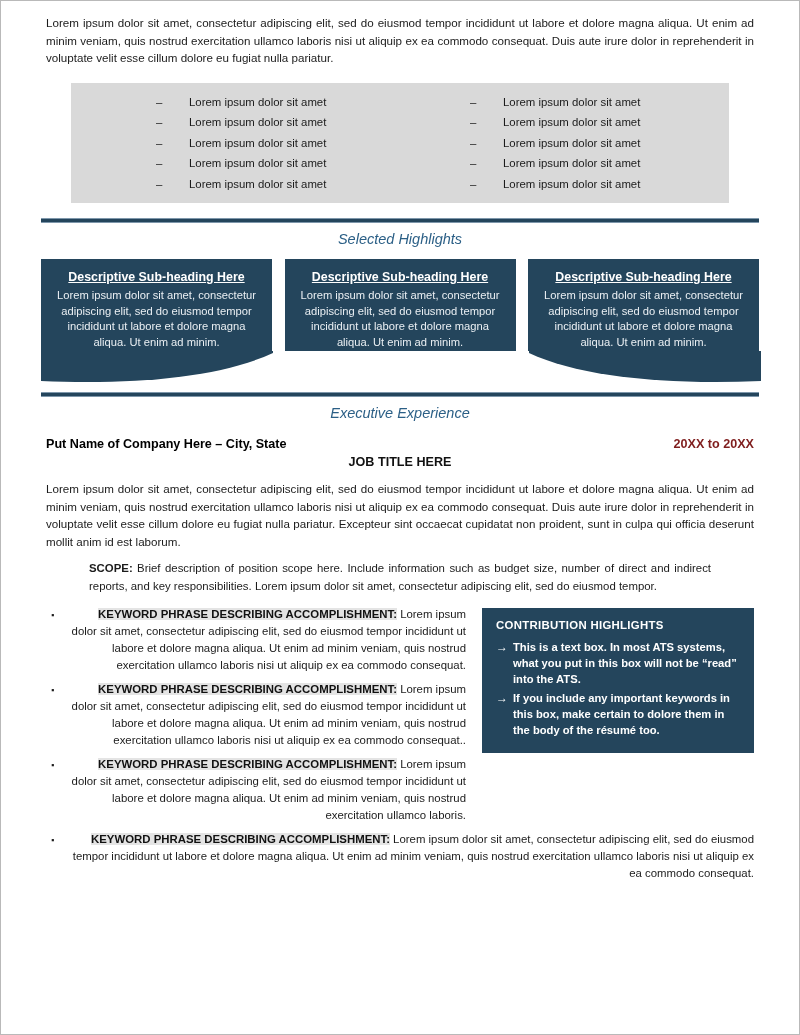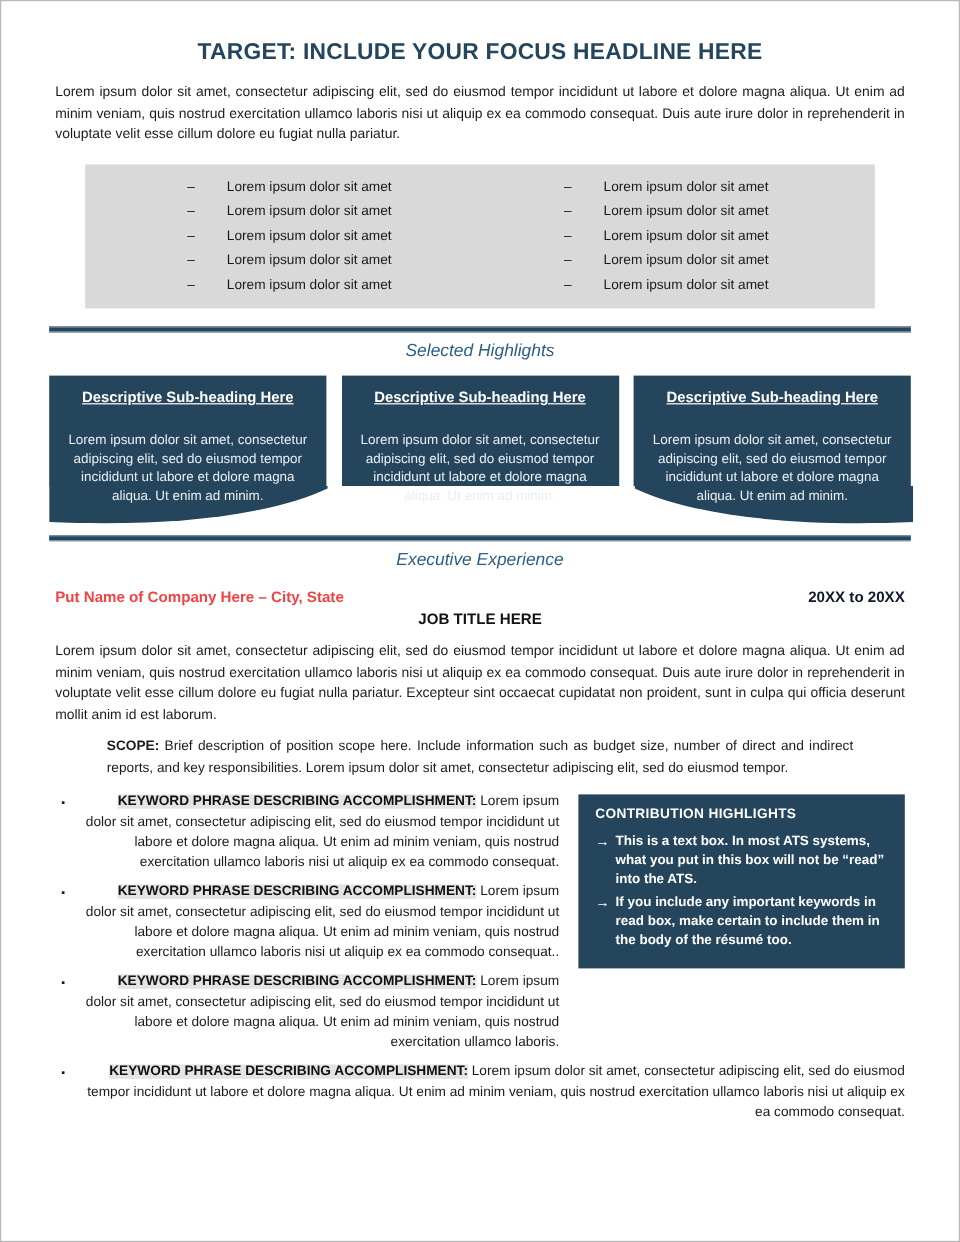--- a/index.html
+++ b/index.html
@@ -137,21 +137,21 @@
     box-sizing: border-box;
     padding: 11px 12px 12px 12px;
     height: 92px;
   }
   .hl-head {
     text-align: center;
     color: #ffffff;
     font-size: 12.4px;
     font-weight: bold;
     text-decoration: underline;
-    margin-bottom: 22px;
+    margin-bottom: 4px;
   }
   .hl-text {
     text-align: center;
     color: #eaeff3;
     font-size: 11.2px;
     line-height: 15.5px;
   }
   .wave-svg {
     position: absolute;
     left: 0;
@@ -166,26 +166,26 @@
   .exp-head-row {
     display: flex;
     justify-content: space-between;
     align-items: baseline;
     margin-top: 16px;
     padding: 0 5px;
   }
   .company {
     font-size: 12.6px;
     font-weight: bold;
-    color: #ef4444;
+    color: #000000;
   }
   .dates {
     font-size: 12.6px;
     font-weight: bold;
-    color: #0f172a;
+    color: #7f1d1d;
   }
   .job-title {
     text-align: center;
     font-size: 12.6px;
     font-weight: bold;
     color: #111111;
     margin-top: 4px;
   }
   .exp-para {
     color: #1b1b1b;
@@ -265,21 +265,20 @@
   .clearfix::after { content: ""; display: block; clear: both; }
 </style>
 </head>
 <body>
 
 <div class="page">
 
 
   <div class="content">
 
-    <div class="target-headline">TARGET: INCLUDE YOUR FOCUS HEADLINE HERE</div>
     <div class="summary-para">Lorem ipsum dolor sit amet, consectetur adipiscing elit, sed do eiusmod tempor incididunt ut labore et dolore magna aliqua. Ut enim ad minim veniam, quis nostrud exercitation ullamco laboris nisi ut aliquip ex ea commodo consequat. Duis aute irure dolor in reprehenderit in voluptate velit esse cillum dolore eu fugiat nulla pariatur.</div>
 
     <div class="keyword-box">
       <div class="kw-col left">
         <div class="kw-item">
           <span class="kw-dash">–</span>
           <span>Lorem ipsum dolor sit amet</span>
         </div>
         <div class="kw-item">
           <span class="kw-dash">–</span>
@@ -363,21 +362,21 @@
     <div class="acc-area clearfix">
 
       <div class="contrib-box">
         <div class="contrib-title">CONTRIBUTION HIGHLIGHTS</div>
         <div class="contrib-item">
           <span class="contrib-arrow">→</span>
           <span>This is a text box. In most ATS systems, what you put in this box will not be “read” into the ATS.</span>
         </div>
         <div class="contrib-item">
           <span class="contrib-arrow">→</span>
-          <span>If you include any important keywords in read box, make certain to include them in the body of the résumé too.</span>
+          <span>If you include any important keywords in this box, make certain to dolore them in the body of the résumé too.</span>
         </div>
       </div>
 
       <div class="acc-item">
         <span class="acc-bullet">▪</span>
         <span class="acc-body"><span class="kw-phrase">KEYWORD PHRASE DESCRIBING ACCOMPLISHMENT:</span><span> Lorem ipsum dolor sit amet, consectetur adipiscing elit, sed do eiusmod tempor incididunt ut labore et dolore magna aliqua. Ut enim ad minim veniam, quis nostrud exercitation ullamco laboris nisi ut aliquip ex ea commodo consequat.</span></span>
       </div>
 
       <div class="acc-item">
         <span class="acc-bullet">▪</span>

